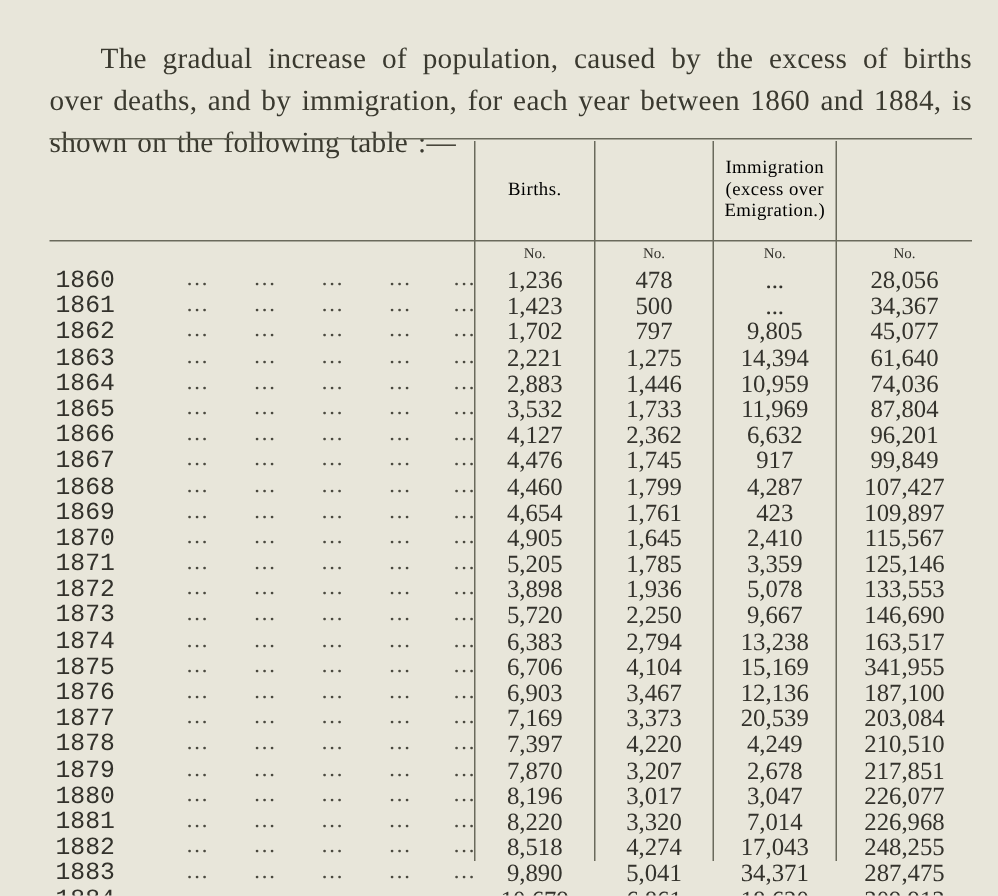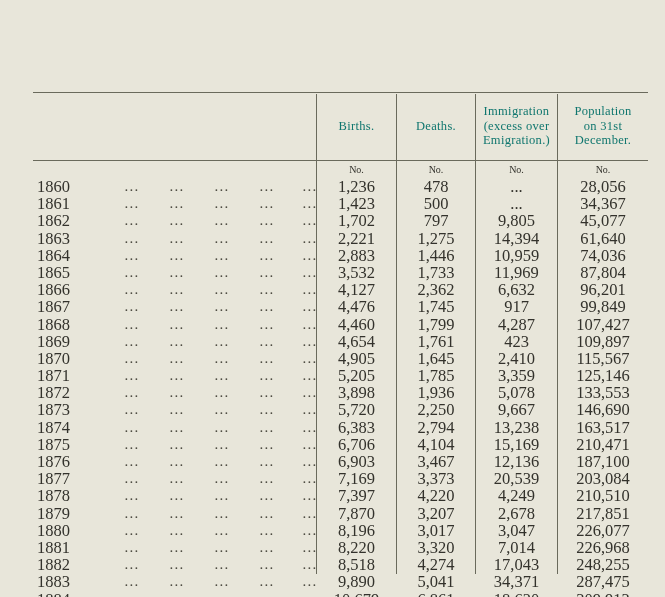--- a/index.html
+++ b/index.html
@@ -72,21 +72,21 @@
     position: absolute;
     top: 0px;
     height: 68px;
     display: flex;
     align-items: center;
     justify-content: center;
     text-align: center;
     font-size: 12.5px;
     line-height: 14.5px;
     letter-spacing: 0.3px;
-    color: #0f766e;
+    color: #000000;
   }
   .hdr-year   { left: 0px;   width: 283px; }
   .hdr-births { left: 284px; width: 79px; }
   .hdr-deaths { left: 364px; width: 78px; }
   .hdr-imm    { left: 443px; width: 81px; }
   .hdr-pop    { left: 525px; width: 90px; }
 
   
   .tbody {
     position: absolute;
@@ -103,71 +103,64 @@
   .unit-row {
     height: 16px;
     font-size: 12.5px;
     line-height: 16px;
   }
 
   .cell {
     position: absolute;
     text-align: center;
   }
-  .c-year  { left: 0px;   width: 50px; text-align: left; padding-left: 4px; }
+  .c-year  { left: 0px;   width: 50px; text-align: left; padding-left: 4px; font-family: Liberation Mono, monospace; }
   .c-dots  { width: 38px; text-align: center; color: #4a493f; }
   .d1 { left: 80px; }
   .d2 { left: 125px; }
   .d3 { left: 170px; }
   .d4 { left: 215px; }
   .d5 { left: 258px; }
   .c-births { left: 284px; width: 79px; }
   .c-deaths { left: 364px; width: 78px; }
   .c-imm    { left: 443px; width: 81px; }
   .c-pop    { left: 525px; width: 90px; }
 
   .dots { letter-spacing: 1.2px; font-size: 15px; }
   .unit { font-size: 10px; }
 </style>
 </head>
 <body>
 
 <div class="page">
 
+  <p class="intro">The gradual increase of population, caused by the excess of births over deaths, and by immigration, for each year between 1860 and 1884, is shown on the following table :—</p>
 
   <div class="table-wrap">
 
     <div class="rule top"></div>
     <div class="rule mid"></div>
 
     <div class="vrule v1"></div>
     <div class="vrule v2"></div>
     <div class="vrule v3"></div>
     <div class="vrule v4"></div>
 
 
     <div class="hdr hdr-births">Births.</div>
 
-    <div class="hdr hdr-deaths">Deaths.</div>
 
     <div class="hdr hdr-imm">
       <div>
         <div>Immigration</div>
         <div>(excess over</div>
         <div>Emigration.)</div>
       </div>
     </div>
 
-    <div class="hdr hdr-pop">
-      <div>
-        <div>Population</div>
-        <div>on 31st</div>
-        <div>December.</div>
-      </div>
-    </div>
 
     <div class="tbody">
 
       <div class="unit-row">
         <div class="cell c-births unit">No.</div>
         <div class="cell c-deaths unit">No.</div>
         <div class="cell c-imm unit">No.</div>
         <div class="cell c-pop unit">No.</div>
       </div>
 
@@ -355,21 +348,21 @@
           <div class="row">
             <div class="cell c-year">1875</div>
             <div class="cell c-dots dots d1">...</div>
             <div class="cell c-dots dots d2">...</div>
             <div class="cell c-dots dots d3">...</div>
             <div class="cell c-dots dots d4">...</div>
             <div class="cell c-dots dots d5">...</div>
             <div class="cell c-births">6,706</div>
             <div class="cell c-deaths">4,104</div>
             <div class="cell c-imm">15,169</div>
-            <div class="cell c-pop">210,471</div>
+            <div class="cell c-pop">341,955</div>
           </div>
           <div class="row">
             <div class="cell c-year">1876</div>
             <div class="cell c-dots dots d1">...</div>
             <div class="cell c-dots dots d2">...</div>
             <div class="cell c-dots dots d3">...</div>
             <div class="cell c-dots dots d4">...</div>
             <div class="cell c-dots dots d5">...</div>
             <div class="cell c-births">6,903</div>
             <div class="cell c-deaths">3,467</div>

